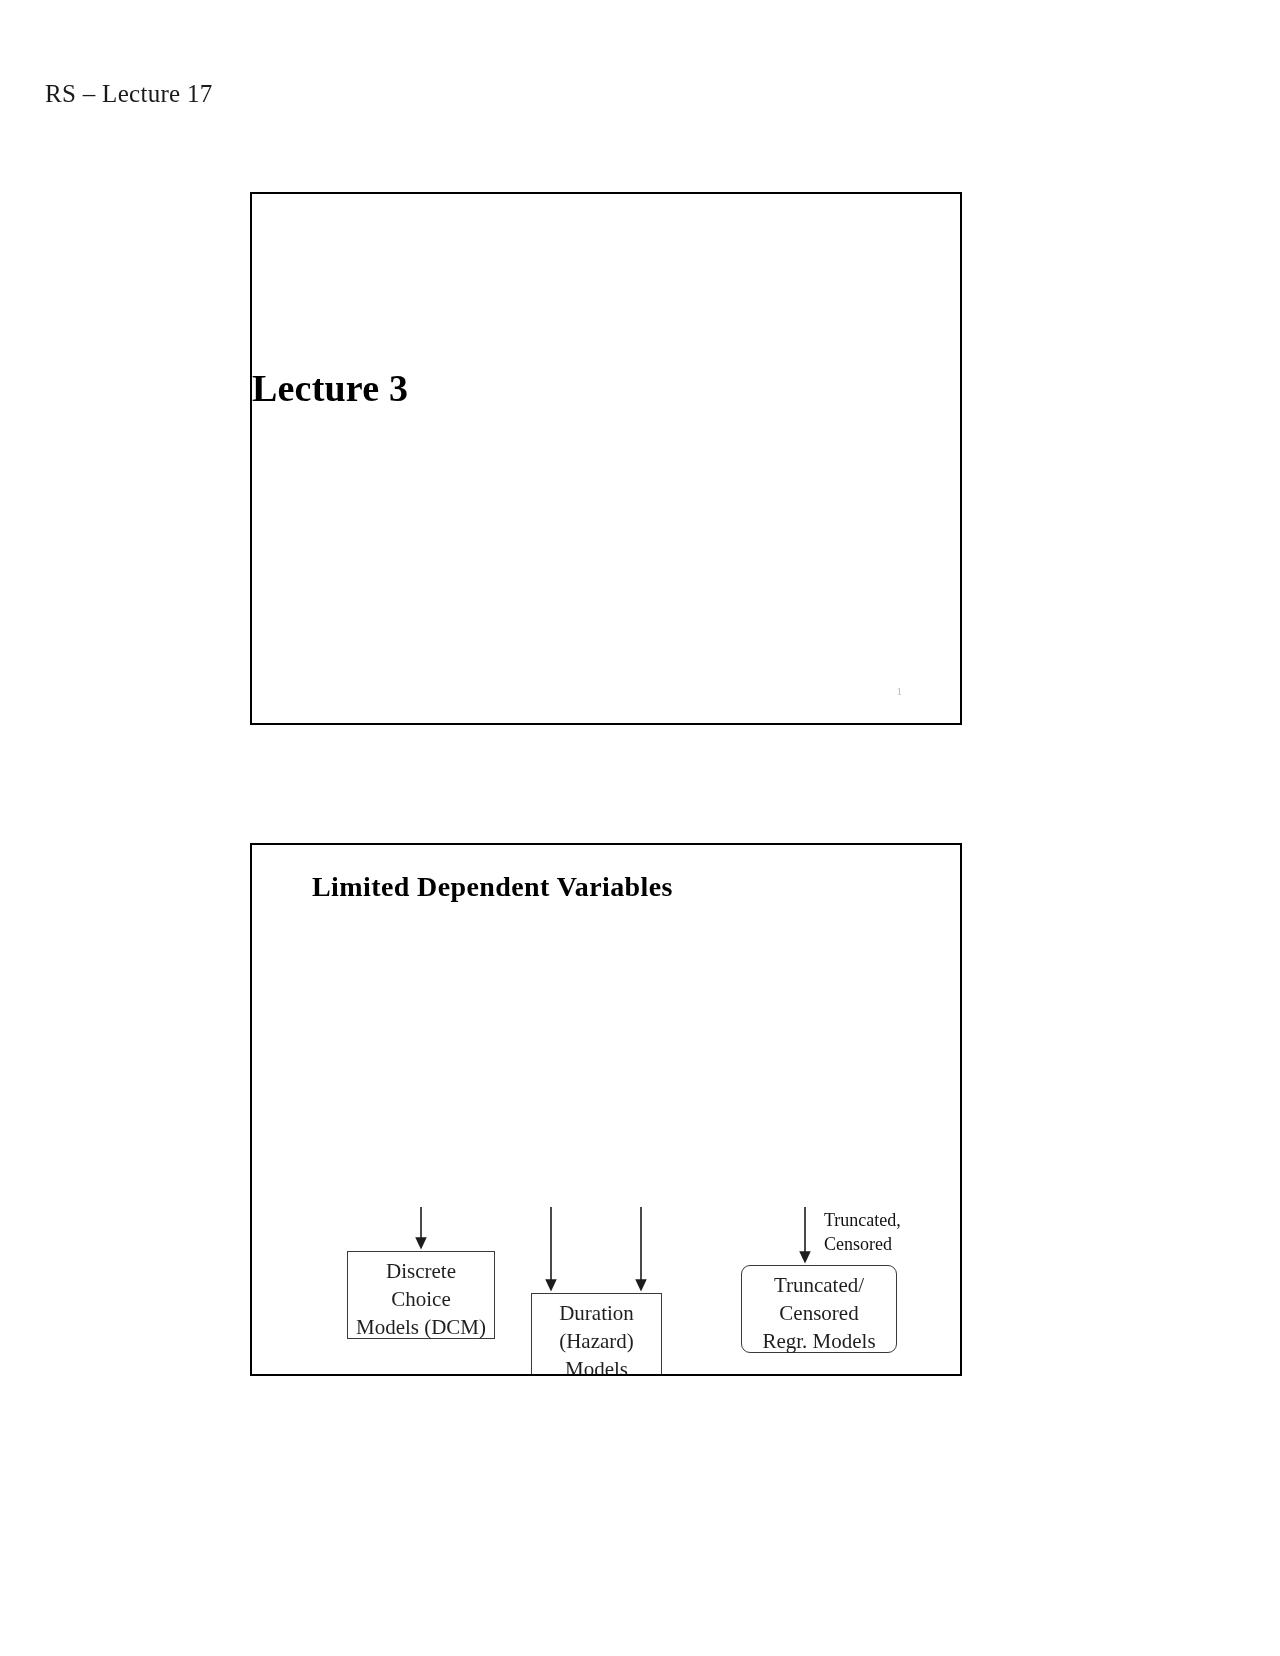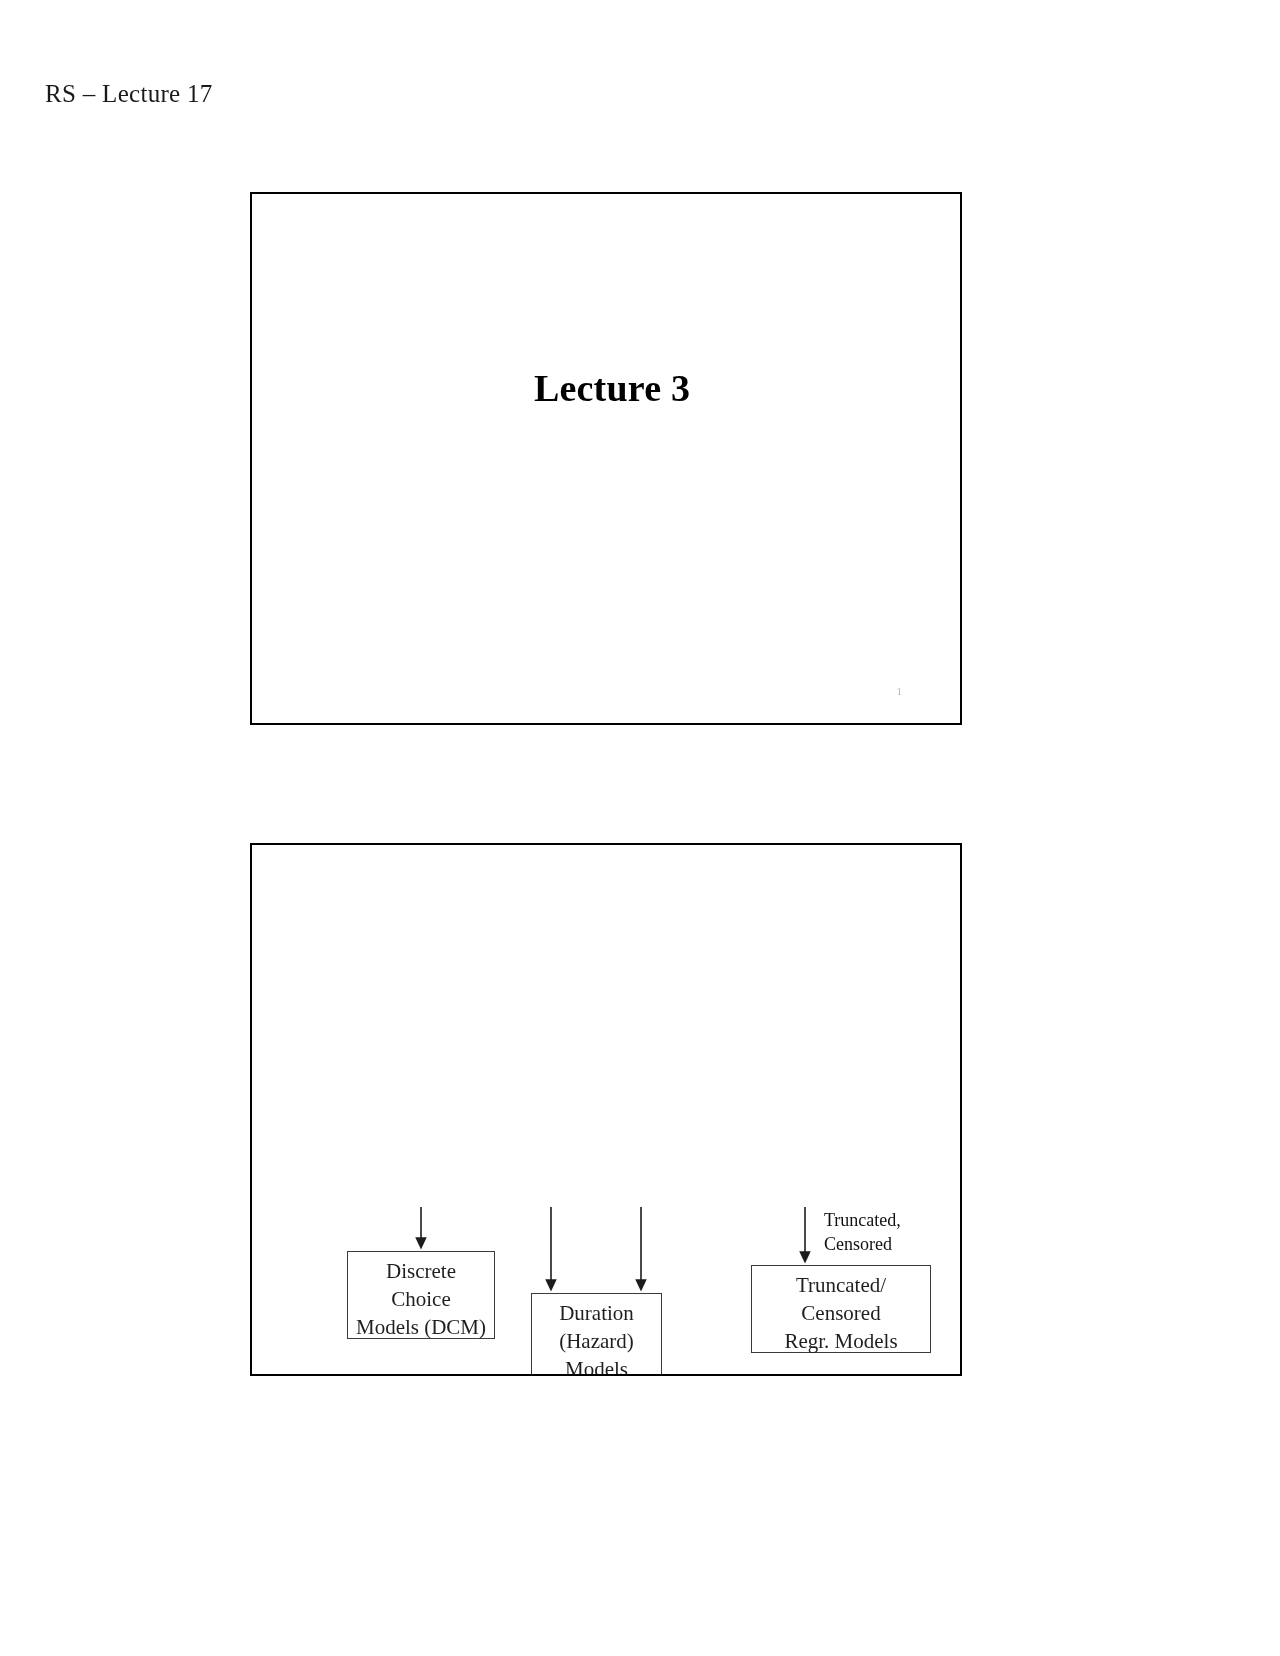--- a/index.html
+++ b/index.html
@@ -45,24 +45,24 @@
   #slide-2 {
     left: 250px;
     top: 843px;
     width: 712px;
     height: 533px;
   }
 
   
   .title-block {
     position: absolute;
-    left: 12px;
+    left: 0;
     right: 0;
     top: 168px;
-    text-align: center;
+    text-align: left;
   }
   .title-line {
     font-weight: bold;
     font-size: 38px;
     line-height: 52px;
     letter-spacing: 0.2px;
     color: #000;
   }
   .slide-number {
     position: absolute;
@@ -149,24 +149,25 @@
     width: 148px;
     height: 88px;
   }
   #box-duration {
     left: 279px;
     top: 448px;
     width: 131px;
     height: 95px;
   }
   #box-truncated {
-    left: 499px;
+    left: 489px;
     top: 420px;
-    width: 180px;
+    width: 156px;
     height: 88px;
+    border-radius: 9px;
   }
   .side-note {
     position: absolute;
     left: 572px;
     top: 363px;
     font-size: 18px;
     line-height: 24px;
     color: #111111;
     white-space: nowrap;
   }
@@ -180,20 +181,21 @@
 
   <div class="title-block">
     <div class="title-line">Lecture 3</div>
   </div>
 
   <div class="slide-number">1</div>
 </div>
 
 <div class="slide" id="slide-2">
 
+  <div class="s2-heading">Limited Dependent Variables</div>
 
   <div class="s2-body">
 
 
 
 
   </div>
 
 
   <div class="diagram">

